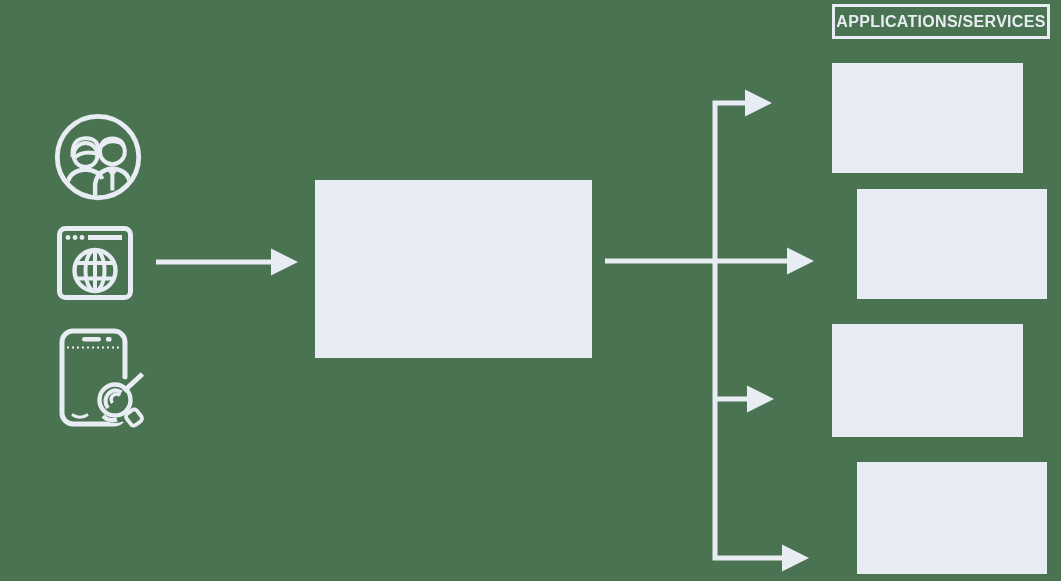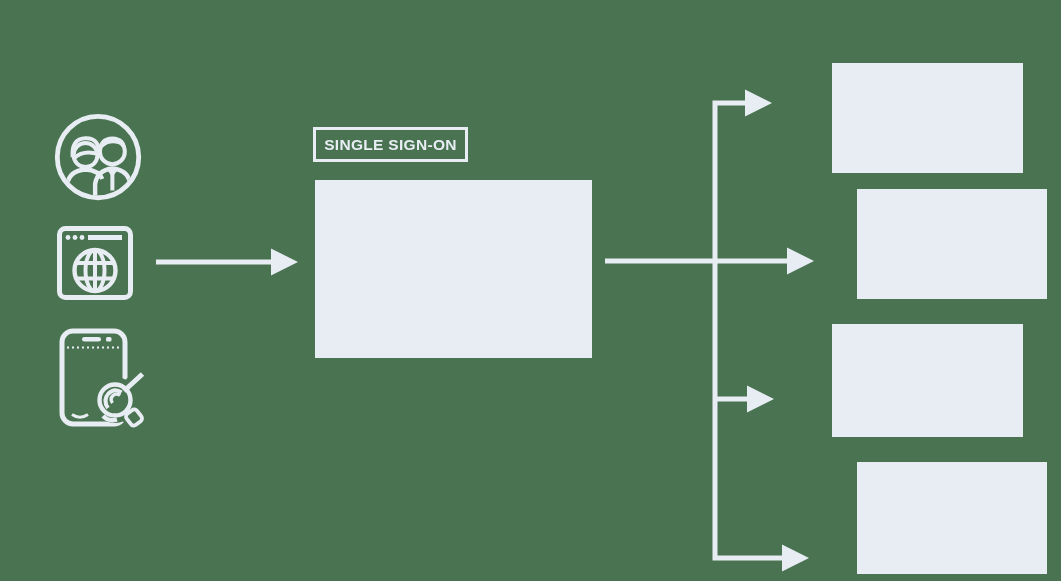--- a/index.html
+++ b/index.html
@@ -115,24 +115,24 @@
         <circle cx="57" cy="73" r="15.5" stroke-width="4.4"></circle>
         <path d="M50 81 Q44.5 73 50.5 66.5 Q56.5 60.5 63.5 65.5" stroke-width="4"></path>
         <path d="M54.5 76 Q51.5 72 55 68.5 Q58.5 65.5 62 68.5" stroke-width="3.4"></path>
         <path d="M84.5 47 L66 64" stroke-width="5"></path>
         <path d="M45 89 Q51 95 59 92.5" stroke-width="4.4"></path>
         <rect x="69.5" y="83.5" width="13" height="14" rx="3.5" transform="rotate(-38 76 90.5)" stroke-width="3.8"></rect>
       </g>
     </svg>
   </div>
 
-  <div class="label-box" id="sso-label">SINGLE SIGN-ON</div>
 
   <div class="solid-box" id="sso-box"></div>
 
+  <div class="label-box" id="apps-label">APPLICATIONS/SERVICES</div>
 
   <div class="solid-box" id="app-box-1"></div>
   <div class="solid-box" id="app-box-2"></div>
   <div class="solid-box" id="app-box-3"></div>
   <div class="solid-box" id="app-box-4"></div>
 
   <svg class="connectors" width="1061" height="581" viewBox="0 0 1061 581">
     <g stroke="#e7edf3" stroke-width="5" fill="#e7edf3">
 
       <g>

